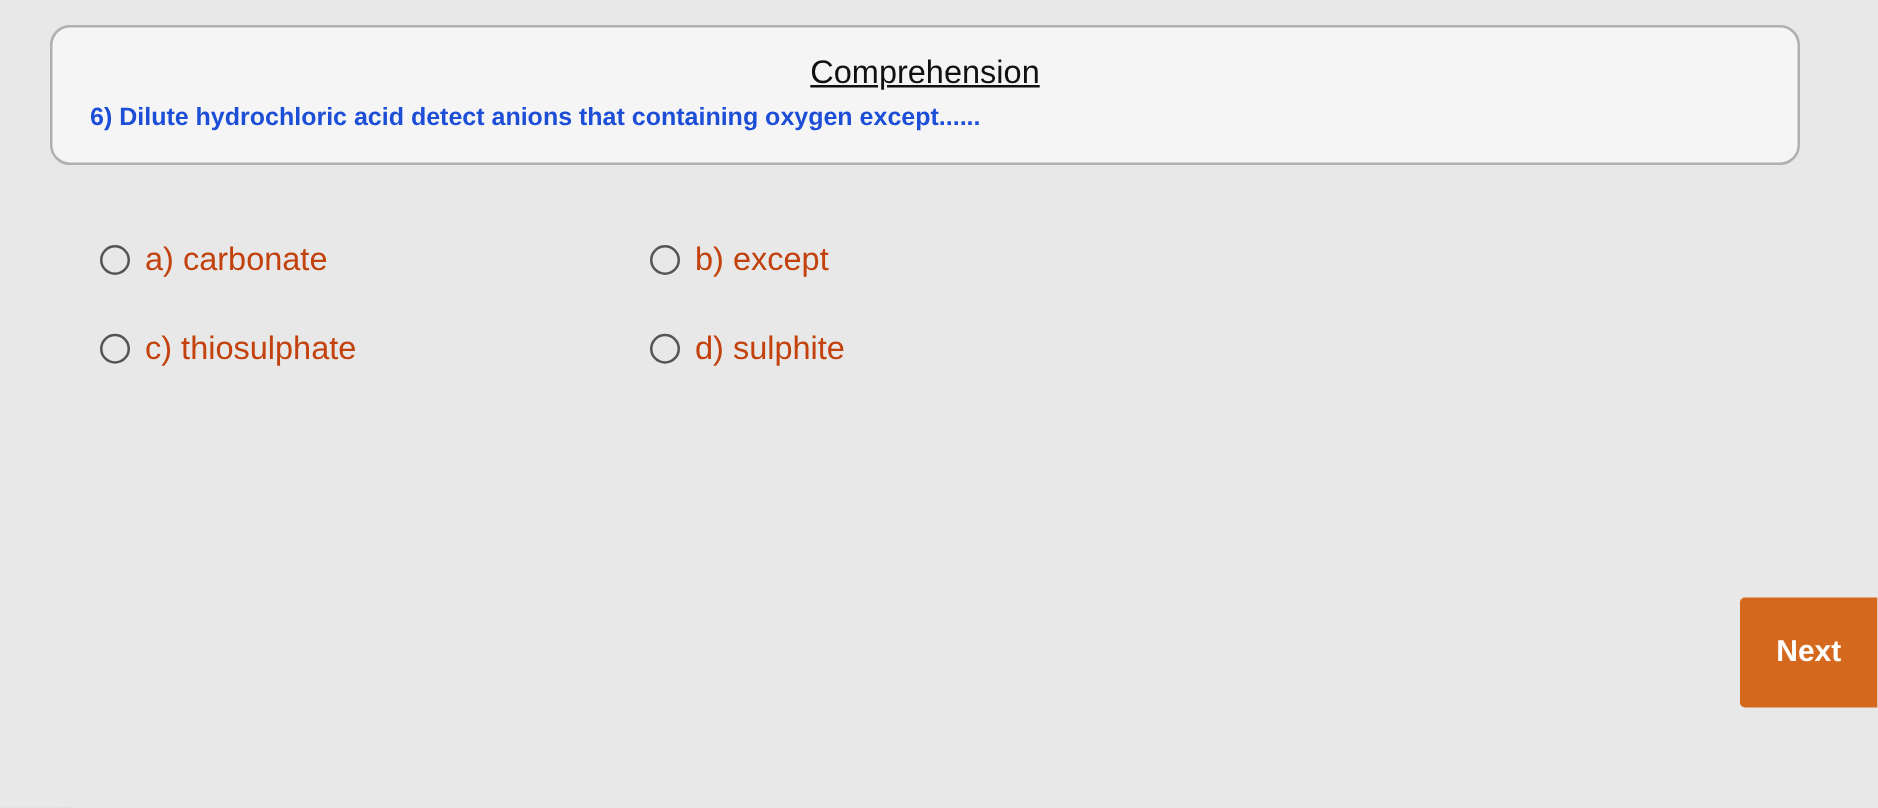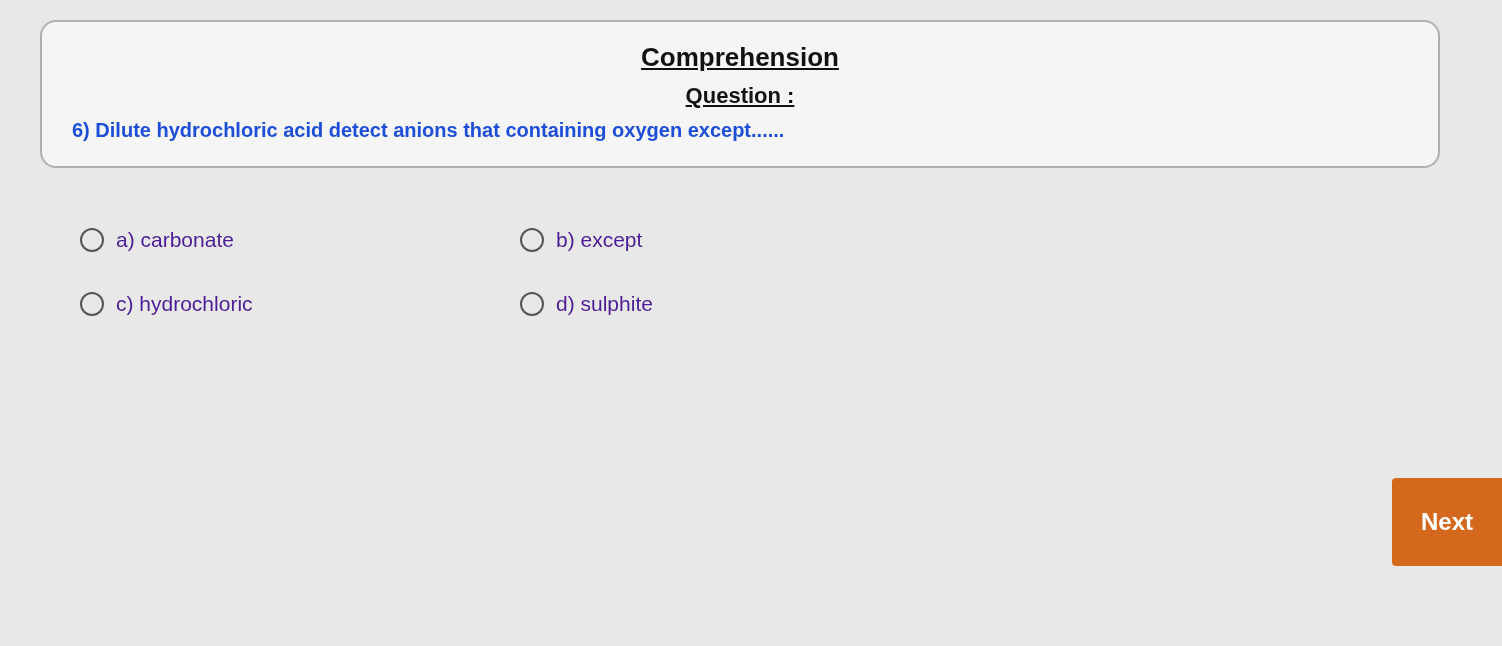--- a/index.html
+++ b/index.html
@@ -30,21 +30,21 @@
       border-radius: 16px;
       background-color: #f5f5f5;
       padding: 20px 30px 24px 30px;
       margin-bottom: 40px;
       max-width: 1400px;
     }
 
     .comprehension-title {
       text-align: center;
       font-size: 26px;
-      font-weight: bold;
+      font-weight: normal;
       text-decoration: underline;
       color: #111;
       margin-bottom: 10px;
     }
 
     .question-label {
       text-align: center;
       font-size: 22px;
       font-weight: bold;
       text-decoration: underline;
@@ -87,22 +87,22 @@
       -webkit-appearance: none;
       cursor: pointer;
     }
 
     .option-radio:checked {
       border-color: #333;
       background: #333;
     }
 
     .option-label {
-      font-size: 21px;
-      color: #4c1d95;
+      font-size: 26px;
+      color: #c2410c;
     }
 
     .next-button {
       position: absolute;
       right: 0;
       bottom: 80px;
       background-color: #d4691e;
       color: white;
       font-size: 24px;
       font-weight: bold;
@@ -130,21 +130,20 @@
 <svg class="left-decoration" viewBox="0 0 60 646" xmlns="http://www.w3.org/2000/svg" preserveAspectRatio="none">
   <path d="M60,0 Q10,100 40,200 Q70,300 30,400 Q10,500 60,646 L0,646 L0,0 Z" fill="#c8b89a" opacity="0.5"></path>
   <path d="M50,0 Q0,100 30,200 Q60,300 20,400 Q0,500 50,646 L60,646 Q10,500 30,400 Q70,300 40,200 Q10,100 60,0 Z" fill="#c8b89a" opacity="0.3"></path>
 </svg>
 
 <div class="page-container">
 
   <div class="question-box">
     <div class="comprehension-title">Comprehension</div>
 
-    <div class="question-label">Question :</div>
 
     <div class="question-text">
       <span>6)</span>
       <span>Dilute hydrochloric acid detect anions that containing oxygen except......</span>
     </div>
   </div>
 
   <div class="options-container">
 
     <div class="option-item">
@@ -152,21 +151,21 @@
       <span class="option-label">a) carbonate</span>
     </div>
 
     <div class="option-item">
       <input type="radio" name="answer" class="option-radio" style="">
       <span class="option-label">b) except</span>
     </div>
 
     <div class="option-item">
       <input type="radio" name="answer" class="option-radio" style="">
-      <span class="option-label">c) hydrochloric</span>
+      <span class="option-label">c) thiosulphate</span>
     </div>
 
     <div class="option-item">
       <input type="radio" name="answer" class="option-radio" style="">
       <span class="option-label">d) sulphite</span>
     </div>
 
   </div>
 
   <button class="next-button">Next</button>

